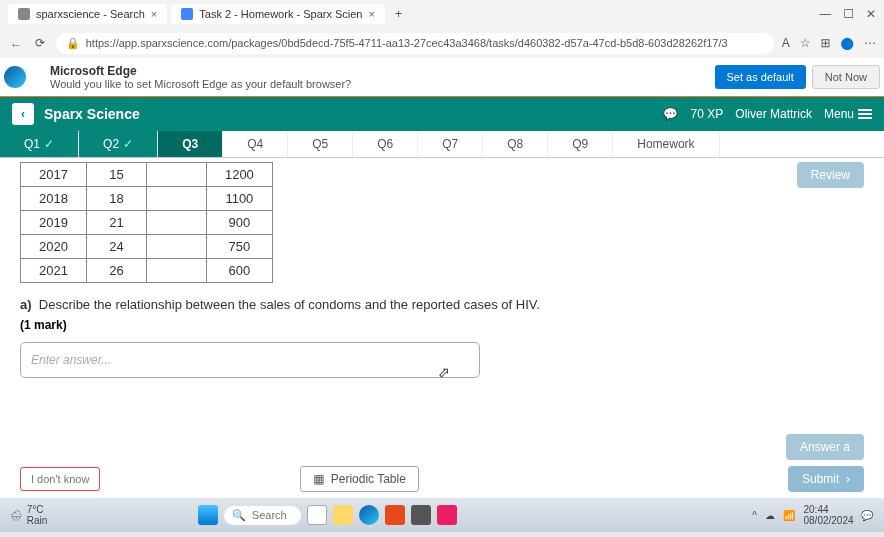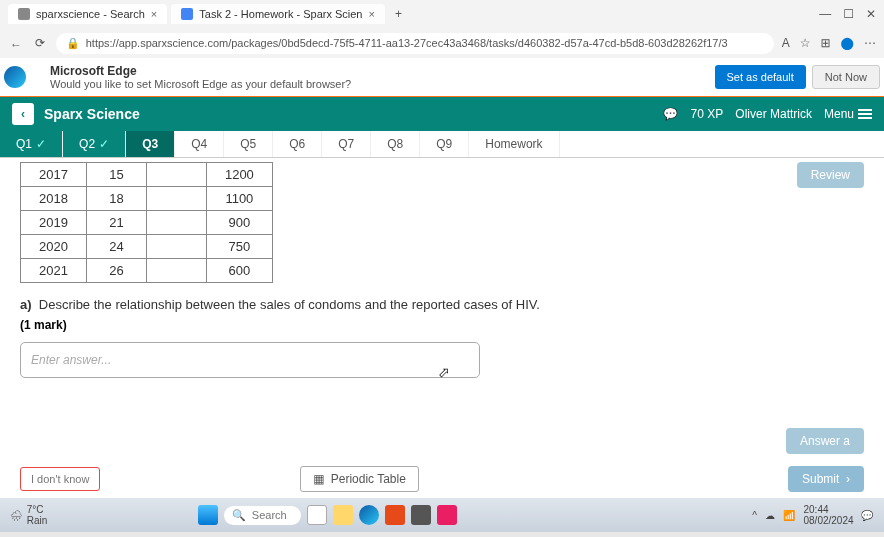--- a/index.html
+++ b/index.html
@@ -27,39 +27,39 @@
   
   .appheader { background: #06867b; color: #fff; display: flex; align-items: center; padding: 6px 12px; gap: 10px; }
   .appheader .back { background: #fff; color: #06867b; width: 22px; height: 22px; border-radius: 3px; display: flex; align-items: center; justify-content: center; font-weight: bold; }
   .appheader .title { font-weight: bold; font-size: 14px; }
   .appheader .right { margin-left: auto; display: flex; align-items: center; gap: 12px; font-size: 12px; }
   .appheader .menu { display: flex; align-items: center; gap: 4px; }
   .hamburger { display: inline-flex; flex-direction: column; gap: 2px; }
   .hamburger span { width: 14px; height: 2px; background: #fff; }
   
   .qtabs { background: #fff; display: flex; border-bottom: 1px solid #ccc; }
-  .qtab { padding: 6px 16px; font-size: 12px; color: #555; border-right: 1px solid #eee; display: flex; align-items: center; gap: 4px; }
+  .qtab { padding: 6px 24px; font-size: 12px; color: #555; border-right: 1px solid #eee; display: flex; align-items: center; gap: 4px; }
   .qtab.done { background: #06867b; color: #fff; }
   .qtab.active { background: #046b62; color: #fff; font-weight: bold; }
   .check { color: #8fe; }
   
   .content { background: #fff; padding: 4px 20px 10px 20px; position: relative; height: 340px; }
   .datatable { border-collapse: collapse; margin-top: 0; }
   .datatable td { border: 1px solid #888; padding: 4px 18px; font-size: 13px; color: #333; text-align: center; min-width: 60px; }
   .datatable td:first-child { min-width: 40px; }
   .datatable td.blank { border-left: none; border-right: none; }
   
   .question { margin-top: 14px; font-size: 13px; color: #333; }
   .marks { margin-top: 6px; font-size: 12px; font-weight: bold; }
   .answerbox { margin-top: 10px; width: 460px; border: 1px solid #aaa; border-radius: 5px; padding: 10px; color: #aaa; font-size: 12px; font-style: italic; background: #fff; }
   
   .bottombar { position: absolute; bottom: 6px; left: 20px; right: 20px; display: flex; align-items: center; }
   .idk { border: 1px solid #ef4444; color: #777; padding: 5px 10px; border-radius: 3px; font-size: 11px; background: #fff; }
   .periodic { margin-left: 200px; border: 1px solid #aaa; color: #555; padding: 5px 12px; border-radius: 3px; font-size: 12px; background: #fff; display: flex; align-items: center; gap: 6px; }
-  .rightbtns { margin-left: auto; display: flex; flex-direction: column; gap: 12px; align-items: flex-end; position: absolute; right: 0; bottom: 0; }
+  .rightbtns { margin-left: auto; display: flex; flex-direction: column; gap: 6px; align-items: flex-end; position: absolute; right: 0; bottom: 0; }
   .pillbtn { background: #a7c8d9; color: #fff; padding: 6px 14px; border-radius: 4px; font-size: 12px; border: none; }
   .topright { position: absolute; right: 20px; top: 4px; }
   
   .cursor { position: absolute; left: 438px; top: 206px; font-size: 14px; color: #000; pointer-events:none; }
   
   .taskbar { height: 34px; background: linear-gradient(#dfe5ec,#c9d2dd); display: flex; align-items: center; padding: 0 10px; gap: 6px; }
   .taskbar .center { margin: 0 auto; display: flex; align-items: center; gap: 6px; }
   .searchpill { background: #fff; border-radius: 14px; padding: 3px 14px 3px 8px; display: flex; align-items: center; gap: 6px; font-size: 11px; color: #777; }
   .tb-ico { width: 20px; height: 20px; border-radius: 3px; }
   .taskbar .tray { margin-left: auto; display: flex; align-items: center; gap: 8px; font-size: 10px; color: #444; }

